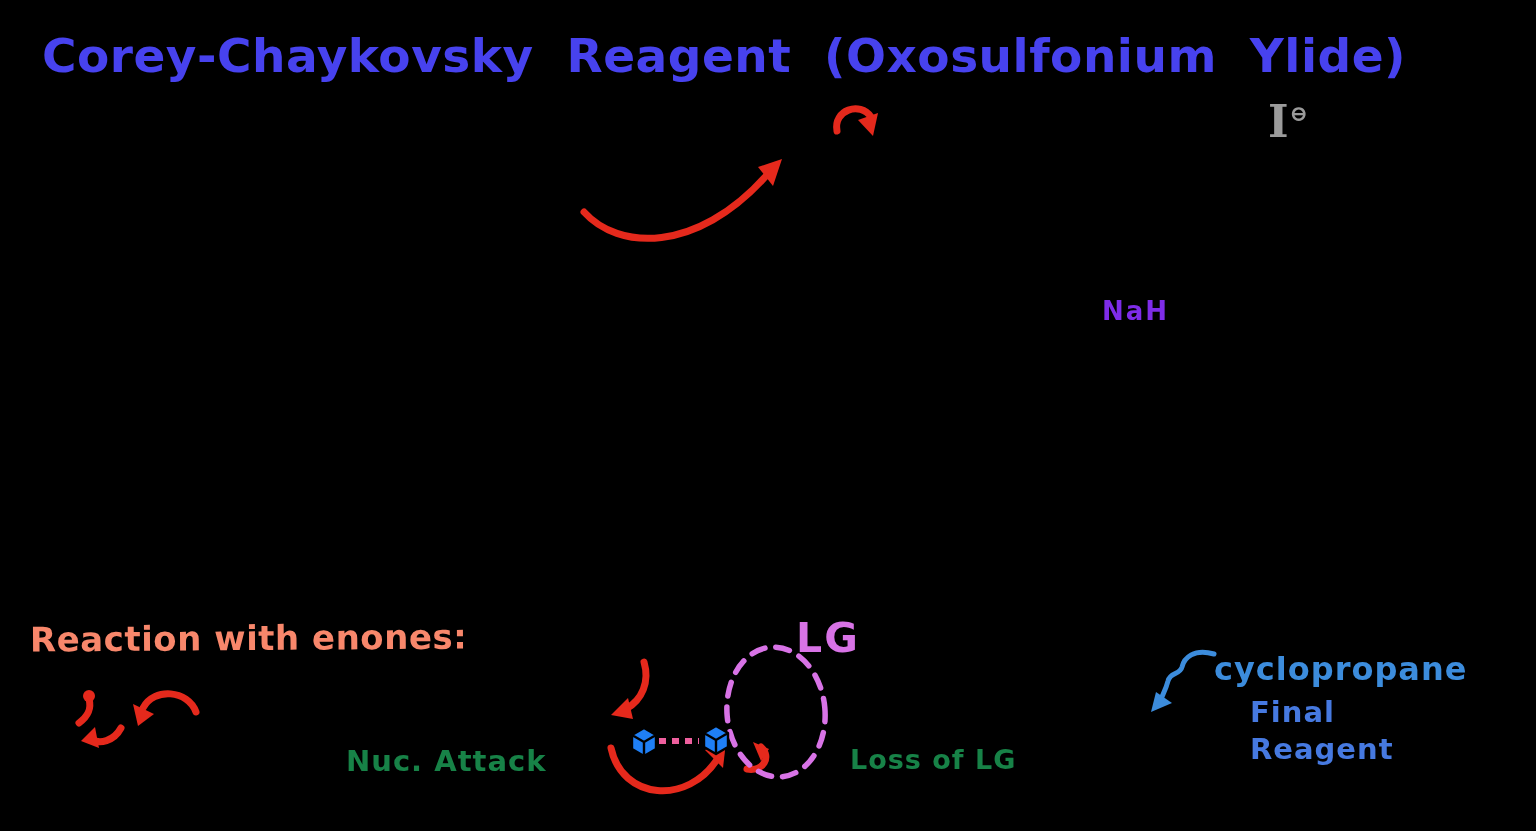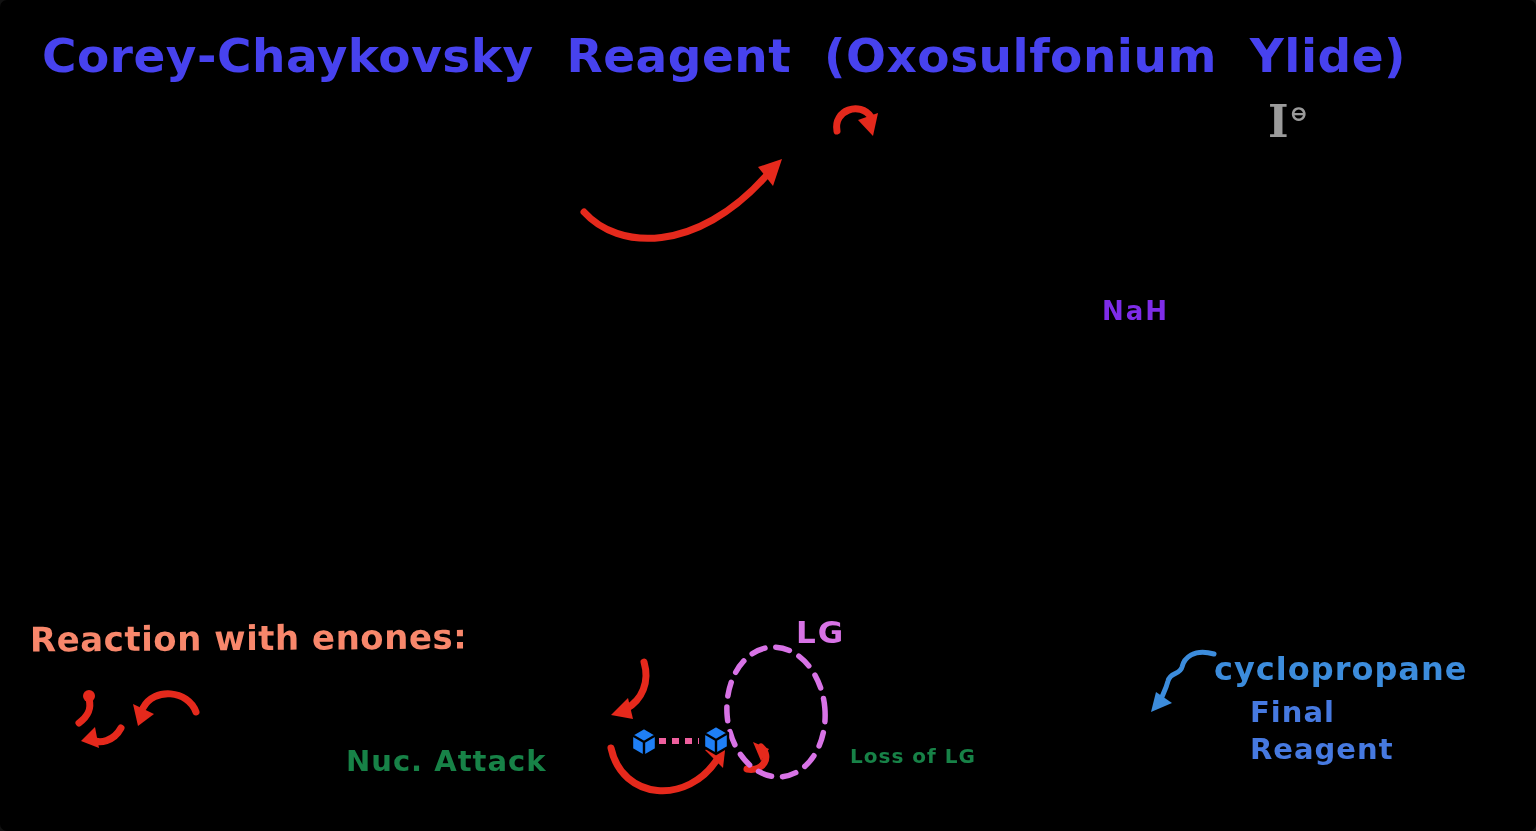--- a/index.html
+++ b/index.html
@@ -17,42 +17,41 @@
     --cube-blue:#1f7ff5;
   }
   html,body{margin:0;padding:0;background:#111;}
   .canvas{
     position:relative;
     width:1536px;height:831px;
     background:var(--background);
     overflow:hidden;
     font-family:"DejaVu Sans", sans-serif;
     font-weight:bold;
-    border-radius:7px;
   }
   .abs{position:absolute;white-space:nowrap;}
   .title{
     left:42px;top:28px;
     font-size:47px;
     letter-spacing:.5px;
     word-spacing:16px;
     color:var(--title-blue);
   }
   .counterion{
     left:1268px;top:96px;
     font-family:"DejaVu Serif", serif;
     font-size:44px;
     color:var(--iodide-gray);
   }
   .counterion sup{font-size:22px;margin-left:1px;}
   .nah{left:1102px;top:296px;font-size:26px;color:var(--nah-purple);letter-spacing:2px;}
   .enones{left:30px;top:618px;font-size:34px;color:var(--enones-orange);letter-spacing:.5px;transform:rotate(-.4deg);}
   .nuc-attack{left:346px;top:744px;font-size:29px;color:var(--label-green);letter-spacing:1px;}
-  .loss-lg{left:850px;top:744px;font-size:20px;color:var(--label-green);letter-spacing:1px;}
-  .lg{left:796px;top:614px;font-size:31px;color:var(--lg-violet);letter-spacing:2px;}
+  .loss-lg{left:850px;top:744px;font-size:27px;color:var(--label-green);letter-spacing:1px;}
+  .lg{left:796px;top:614px;font-size:41px;color:var(--lg-violet);letter-spacing:2px;}
   .cyclo{left:1214px;top:630px;font-size:32px;color:var(--cyclo-blue);letter-spacing:1px;margin-top:20px;}
   .final-product{
     left:1250px;top:694px;width:180px;
     font-size:29px;line-height:37px;
     color:var(--final-blue);
     letter-spacing:1px;
     white-space:normal;
   }
   svg.overlay{position:absolute;left:0;top:0;}
   .red-stroke{stroke:var(--arrow-red);stroke-width:7;fill:none;stroke-linecap:round;}

